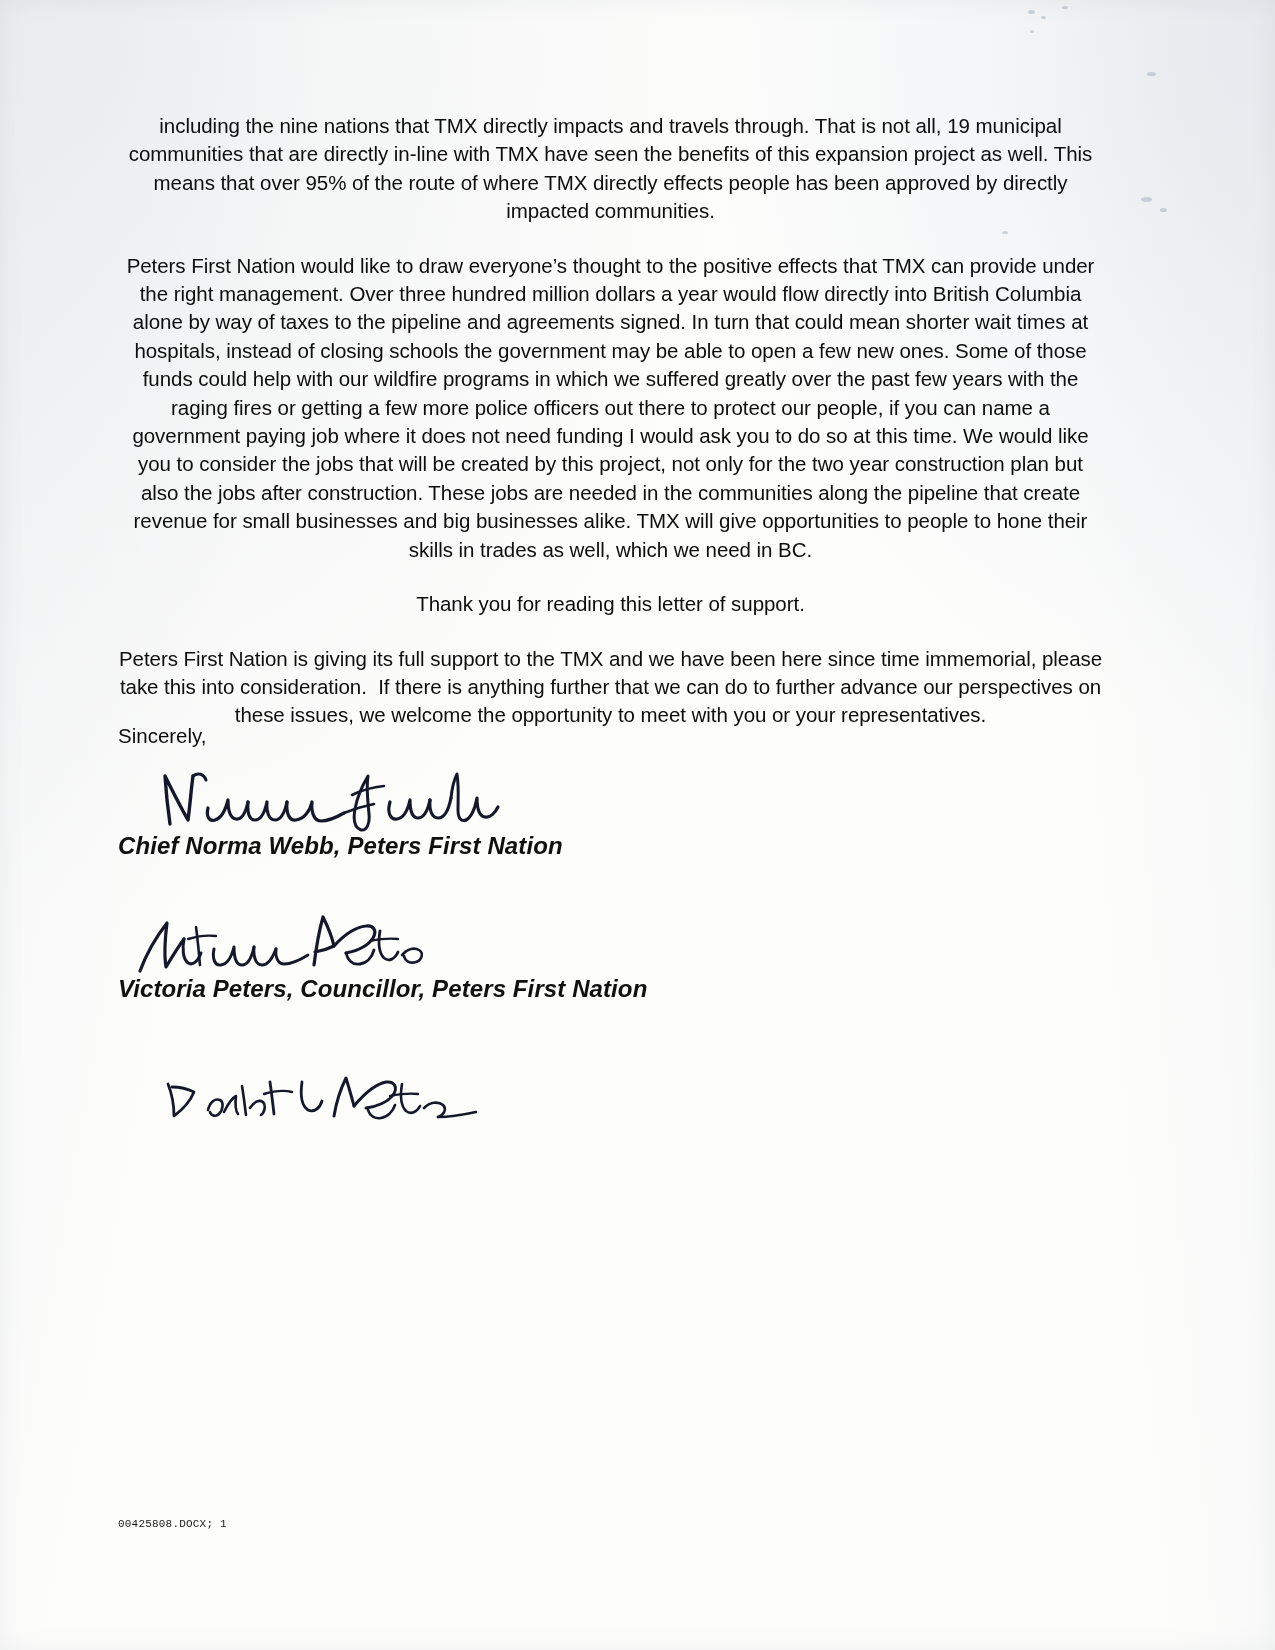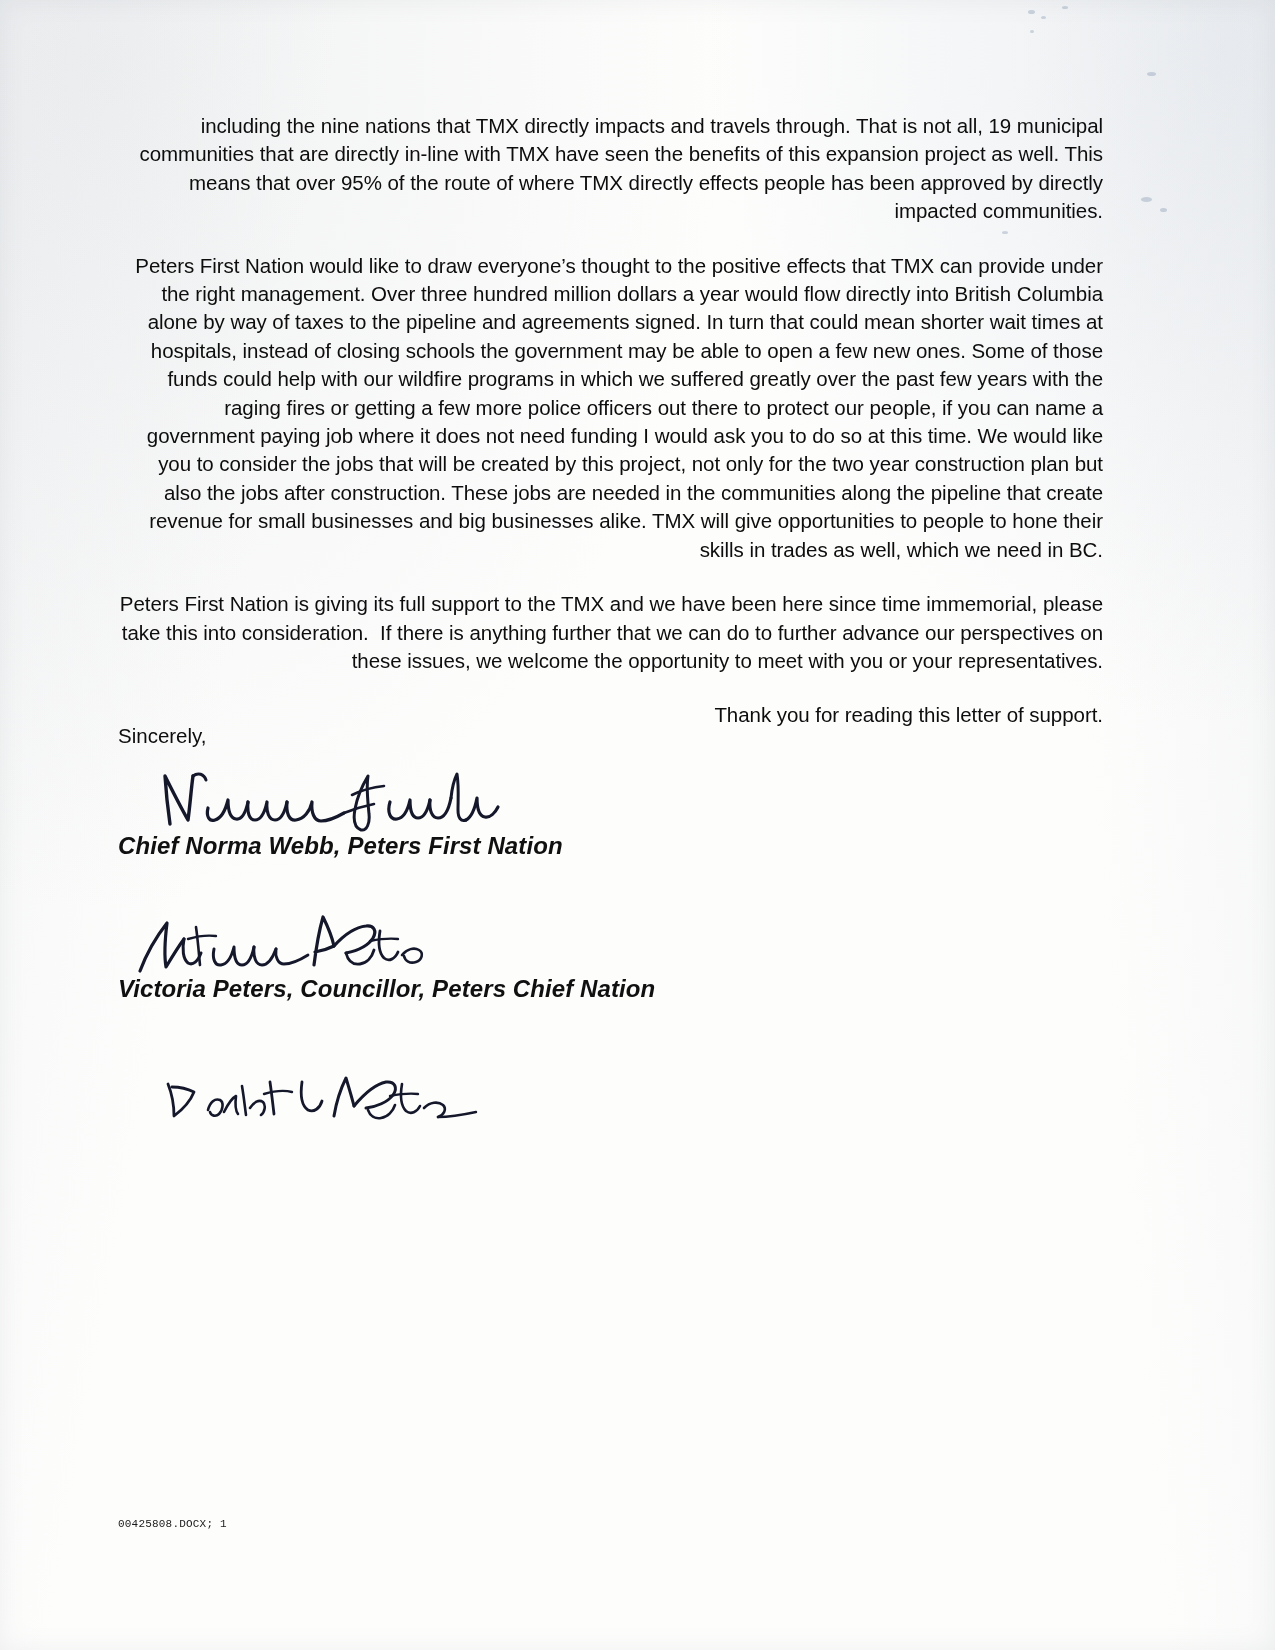--- a/index.html
+++ b/index.html
@@ -48,21 +48,21 @@
     left: 118px;
     top: 112px;
     width: 985px;
   }
   p.para {
     margin: 0 0 26px 0;
     font-size: 20.5px;
     line-height: 28.4px;
     letter-spacing: -0.05px;
     color: #0d0d0d;
-    text-align: right;
+    text-align: center;
     white-space: pre-wrap;
   }
   p.para:last-child { margin-bottom: 0; }
 
   .closing {
     position: absolute;
     left: 118px;
     top: 722px;
     font-size: 20.5px;
     line-height: 28px;
@@ -107,22 +107,22 @@
   <span class="speck" style="left:1062px;top:6px;width:6px;height:3px;"></span>
   <span class="speck" style="left:1147px;top:72px;width:9px;height:4px;"></span>
   <span class="speck" style="left:1141px;top:197px;width:11px;height:5px;"></span>
   <span class="speck" style="left:1160px;top:208px;width:7px;height:4px;"></span>
   <span class="speck" style="left:1030px;top:30px;width:4px;height:3px;"></span>
   <span class="speck" style="left:1002px;top:231px;width:6px;height:3px;"></span>
 
   <div class="body-text">
     <p class="para">including the nine nations that TMX directly impacts and travels through. That is not all, 19 municipal communities that are directly in-line with TMX have seen the benefits of this expansion project as well. This means that over 95% of the route of where TMX directly effects people has been approved by directly impacted communities.</p>
     <p class="para">Peters First Nation would like to draw everyone’s thought to the positive effects that TMX can provide under the right management. Over three hundred million dollars a year would flow directly into British Columbia alone by way of taxes to the pipeline and agreements signed. In turn that could mean shorter wait times at hospitals, instead of closing schools the government may be able to open a few new ones. Some of those funds could help with our wildfire programs in which we suffered greatly over the past few years with the raging fires or getting a few more police officers out there to protect our people, if you can name a government paying job where it does not need funding I would ask you to do so at this time. We would like you to consider the jobs that will be created by this project, not only for the two year construction plan but also the jobs after construction. These jobs are needed in the communities along the pipeline that create revenue for small businesses and big businesses alike. TMX will give opportunities to people to hone their skills in trades as well, which we need in BC.</p>
+    <p class="para">Thank you for reading this letter of support.</p>
     <p class="para">Peters First Nation is giving its full support to the TMX and we have been here since time immemorial, please take this into consideration.  If there is anything further that we can do to further advance our perspectives on these issues, we welcome the opportunity to meet with you or your representatives.</p>
-    <p class="para">Thank you for reading this letter of support.</p>
   </div>
 
   <div class="closing">Sincerely,</div>
 
   <div class="sig-block a">
     <svg class="sig-img" width="400" height="80" viewBox="0 0 400 80" fill="none">
       <g stroke="#15182b" stroke-linecap="round" stroke-linejoin="round" fill="none">
         <path d="M52 72 C50 58 48 40 47 24 C54 38 62 54 70 68 C72 54 73 38 75 24" stroke-width="3.4"></path>
         <path d="M75 24 C80 20 86 22 88 28" stroke-width="3"></path>
         <path d="M90 56 C88 64 91 70 97 68 C104 66 108 56 110 48 C110 58 112 66 118 67 C124 68 128 59 130 50" stroke-width="3.2"></path>
@@ -151,21 +151,21 @@
         <path d="M136 42 C135 52 138 60 144 60 C150 60 155 52 158 44" stroke-width="3"></path>
         <path d="M158 44 C157 52 160 59 166 59 C174 59 182 55 190 50" stroke-width="2.8"></path>
         <path d="M196 60 C198 44 201 26 205 12 C210 22 214 32 216 41 C210 44 203 46 197 47" stroke-width="3.2"></path>
         <path d="M216 41 C226 30 238 22 248 21 C256 20 259 26 255 33 C250 41 238 46 228 48" stroke-width="3.2"></path>
         <path d="M228 48 C230 56 235 60 242 59 C249 58 254 52 256 45" stroke-width="2.8"></path>
         <path d="M252 36 C262 34 272 33 280 34" stroke-width="2.4"></path>
         <path d="M262 26 C260 38 261 48 266 53 C271 57 277 54 280 47" stroke-width="2.8"></path>
         <path d="M284 50 C289 44 296 42 301 45 C306 48 304 55 298 57 C292 59 287 56 286 51" stroke-width="2.6"></path>
       </g>
     </svg>
-    <div class="sig-name">Victoria Peters, Councillor, Peters Chief Nation</div>
+    <div class="sig-name">Victoria Peters, Councillor, Peters First Nation</div>
   </div>
 
   <div class="sig-block c">
     <svg class="sig-img" width="400" height="70" viewBox="0 0 400 70" fill="none">
       <g stroke="#15182b" stroke-linecap="round" stroke-linejoin="round" fill="none">
         <path d="M50 24 C54 34 56 46 56 56 C64 50 72 42 76 32 C70 29 62 27 54 27" stroke-width="2.8"></path>
         <path d="M90 50 C92 42 97 38 102 40 C106 42 105 50 101 54 C98 57 93 56 92 52" stroke-width="2.6"></path>
         <path d="M106 52 C110 44 114 38 118 36 C117 44 117 50 120 54" stroke-width="2.6"></path>
         <path d="M124 26 C126 38 127 48 128 55" stroke-width="2.6"></path>
         <path d="M132 48 C136 42 141 39 145 42 C148 45 147 52 143 55" stroke-width="2.6"></path>

